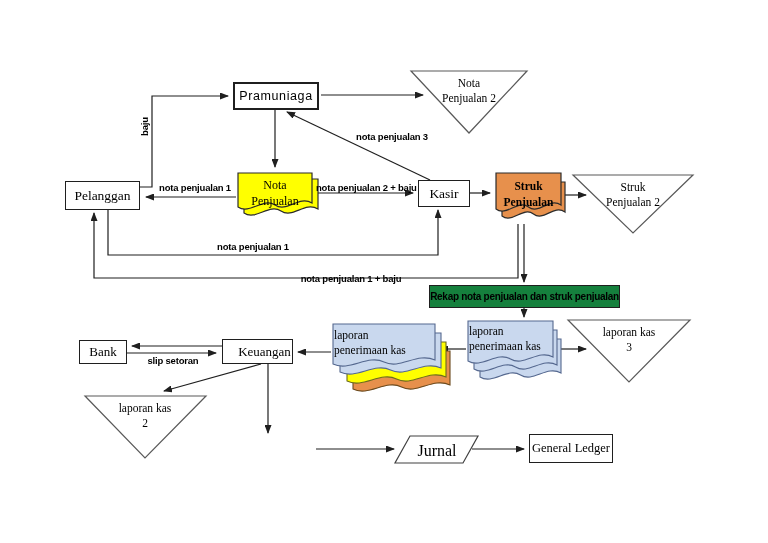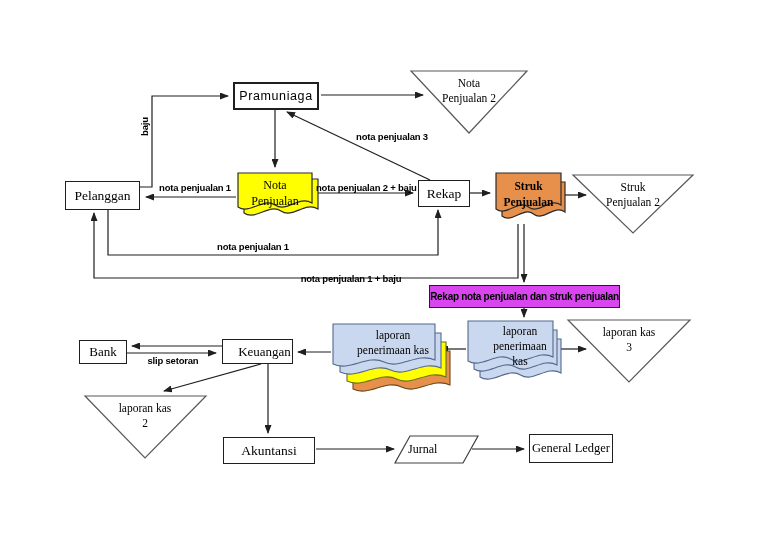--- a/index.html
+++ b/index.html
@@ -4,29 +4,29 @@
 <style>
   html,body{margin:0;padding:0;background:#ffffff;}
   .stage{position:relative;width:768px;height:543px;background:#ffffff;overflow:hidden;
          font-family:"Liberation Serif",serif;color:#000;}
   .stage svg{position:absolute;left:0;top:0;}
   .abs{position:absolute;box-sizing:border-box;}
   .pbox{background:#fff;border:1.6px solid #1f1f1f;display:flex;align-items:center;justify-content:center;
         font-family:"Liberation Serif",serif;font-size:13.5px;white-space:nowrap;}
   .pbox.sans{font-family:"Liberation Sans",sans-serif;font-size:12.5px;letter-spacing:.6px;border-width:2px;}
   .pbox.small{font-size:13px;text-align:right;}
-  .rekap{background:#d946ef;border:1.3px solid #1f1f1f;display:flex;align-items:center;justify-content:center;
+  .rekap{background:#15803d;border:1.3px solid #1f1f1f;display:flex;align-items:center;justify-content:center;
          font-family:"Liberation Sans",sans-serif;font-weight:bold;font-size:10px;letter-spacing:-.3px;white-space:nowrap;}
   .elabel{font-family:"Liberation Sans",sans-serif;font-weight:bold;font-size:9.5px;letter-spacing:-.2px;
           text-align:center;white-space:nowrap;}
   .tri-text{font-size:11.5px;line-height:15px;text-align:center;}
   .doc-text{font-size:12px;line-height:16px;text-align:center;}
   .doc-text.bold{font-weight:600;font-size:11.5px;}
-  .doc-text.left{text-align:center;padding-left:20px;font-size:11.5px;line-height:15px;}
-  .jlabel{font-size:12px;text-align:left;}
+  .doc-text.left{text-align:left;padding-left:1px;font-size:11.5px;line-height:15px;}
+  .jlabel{font-size:16px;text-align:center;}
 </style>
 </head>
 <body>
 
 <div class="stage">
 
   <svg width="768" height="543" viewBox="0 0 768 543">
     <defs>
       <marker id="arr" markerWidth="9" markerHeight="7" refX="8" refY="3.5" orient="auto" markerUnits="userSpaceOnUse">
         <path d="M0 0 L9 3.5 L0 7 Z" fill="#1f1f1f"></path>
@@ -88,30 +88,27 @@
     <polygon points="410,436 478,436 463,463 395,463" fill="#ffffff" stroke="#404040" stroke-width="1.2"></polygon>
   </svg>
 
   <div class="abs pbox" style="left:65px;top:181px;width:75px;height:29px;">
       <span>Pelanggan</span>
     </div>
   <div class="abs pbox sans" style="left:233px;top:82px;width:86px;height:28px;">
       <span>Pramuniaga</span>
     </div>
   <div class="abs pbox" style="left:418px;top:180px;width:52px;height:27px;">
-      <span>Rekap</span>
+      <span>Kasir</span>
     </div>
   <div class="abs pbox small" style="left:79px;top:340px;width:48px;height:24px;">
       <span>Bank</span>
     </div>
   <div class="abs pbox small" style="left:222px;top:339px;width:71px;height:25px;padding-left:14px;">
       <span>Keuangan</span>
-    </div>
-  <div class="abs pbox" style="left:223px;top:437px;width:92px;height:27px;">
-      <span>Akuntansi</span>
     </div>
   <div class="abs pbox" style="left:529px;top:434px;width:84px;height:29px;font-size:12.5px;">
       <span>General Ledger</span>
     </div>
   <div class="abs rekap" style="left:429px;top:285px;width:191px;height:23px;">
       <span>Rekap nota penjualan dan struk penjualan</span>
     </div>
 
   <div class="abs jlabel" style="left:408px;top:442px;width:58px;">Jurnal</div>
 

